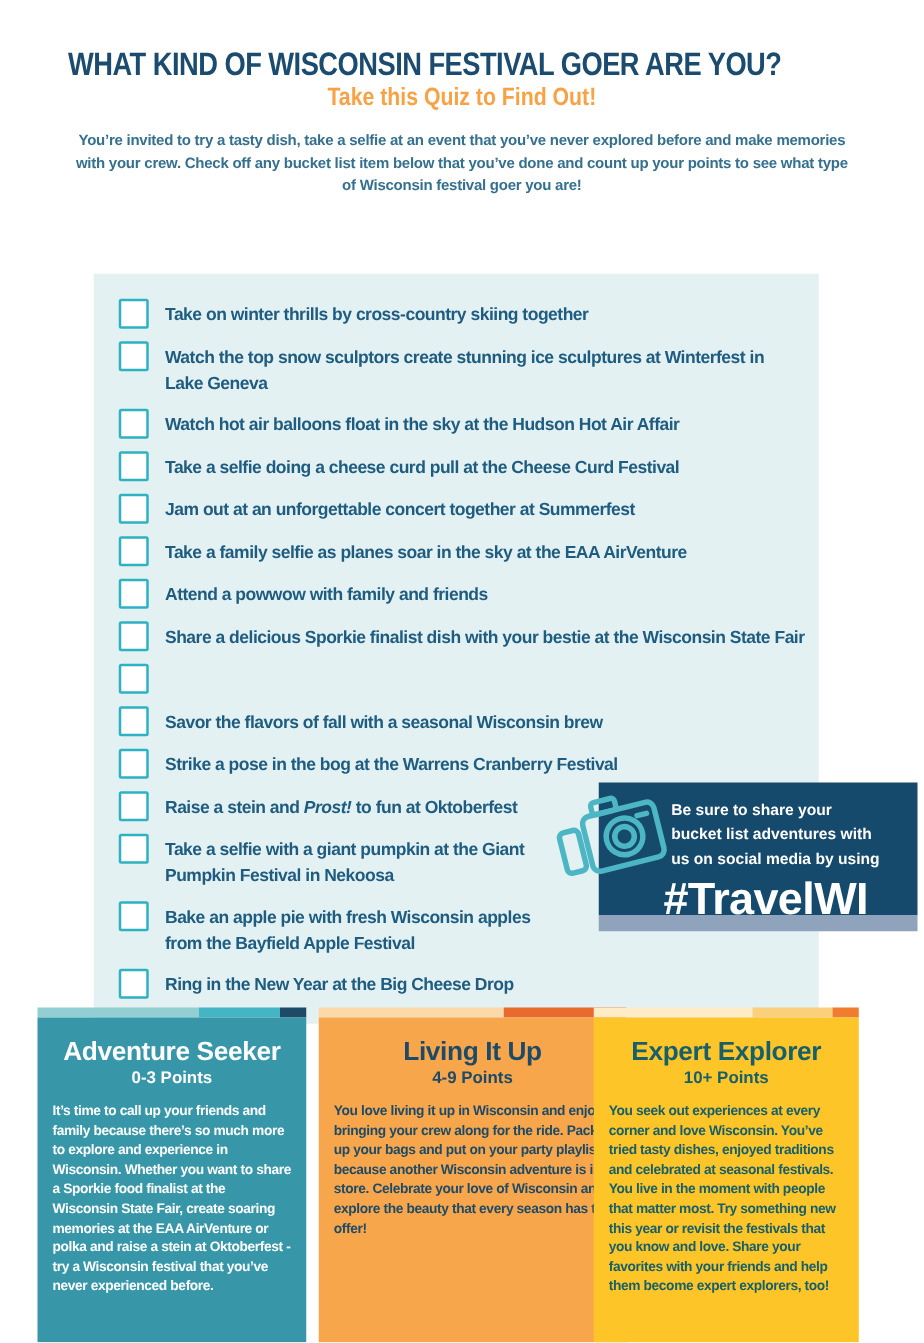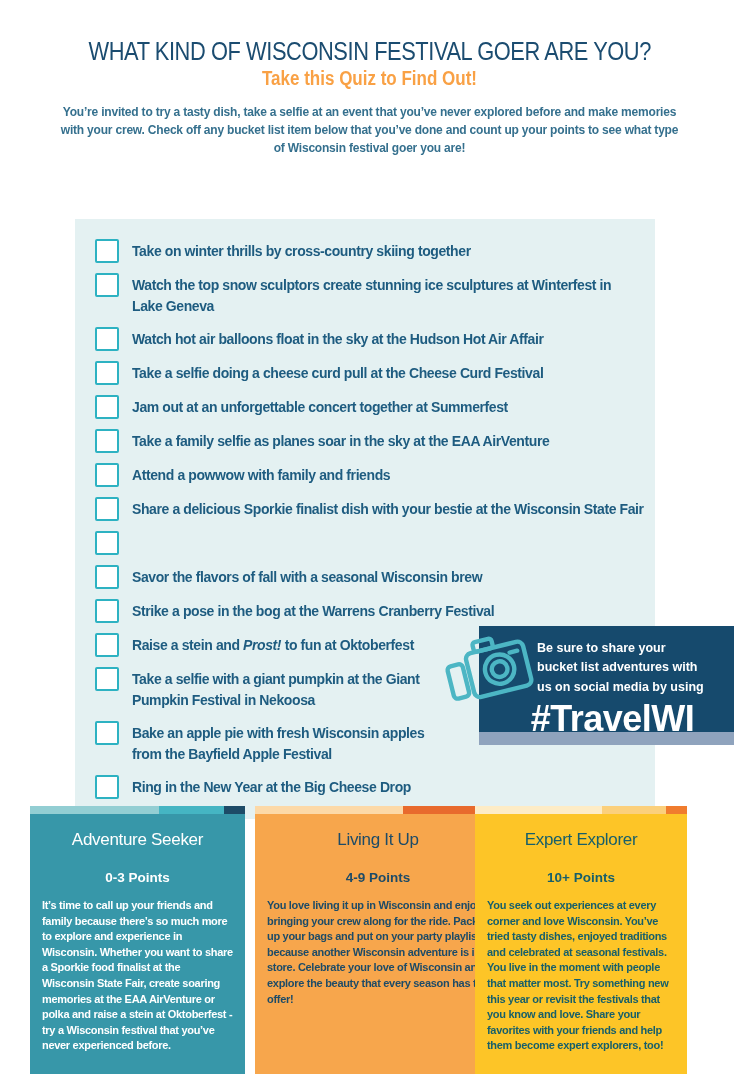--- a/index.html
+++ b/index.html
@@ -3,22 +3,22 @@
 <meta charset="utf-8">
 <style>
   * { margin:0; padding:0; box-sizing:border-box; }
   html,body { background:#ffffff; }
   .page {
     position:relative; width:739px; height:1074px; margin:0 auto;
     background:var(--page-bg,#fff); overflow:hidden;
     font-family:"Liberation Sans", sans-serif;
   }
   
-  .title { position:absolute; top:36px; left:0; width:739px; text-align:center; white-space:nowrap;
-           color:var(--title-navy); font-size:26px; font-weight:normal; letter-spacing:-0.5px; }
+  .title { position:absolute; top:36px; left:0; width:593px; text-align:center; white-space:nowrap;
+           color:var(--title-navy); font-size:26px; font-weight:bold; letter-spacing:-0.5px; }
   .title > span { display:inline-block; transform:scaleX(0.84); }
   .subtitle { position:absolute; top:67px; left:0; width:739px; text-align:center; white-space:nowrap;
               color:var(--accent-orange); font-size:20px; font-weight:bold; }
   .subtitle > span { display:inline-block; transform:scaleX(0.85); }
   .intro { position:absolute; top:103px; left:50%; transform:translateX(-50%); width:628px;
            text-align:center; color:var(--intro-blue); font-size:12px; font-weight:bold;
            letter-spacing:-0.2px; line-height:1.5; }
   
   .panel { position:absolute; left:75px; top:175px; width:580px; height:600px;
            background:var(--panel-bg); padding:20px 0 0 20px;margin-top:44px; }
@@ -49,22 +49,22 @@
   .card-3 { left:475px; width:212px; }
   .card-strip { height:8px; display:flex; }
   .seg-a { width:60%; } .seg-b { width:30%; } .seg-c { width:10%; }
   .card-1 .seg-a{background:var(--card1-strip-a);} .card-1 .seg-b{background:var(--card1-strip-b);} .card-1 .seg-c{background:var(--card1-strip-c);}
   .card-2 .seg-a{background:var(--card2-strip-a);} .card-2 .seg-b{background:var(--card2-strip-b);} .card-2 .seg-c{background:var(--card2-strip-c);}
   .card-3 .seg-a{background:var(--card3-strip-a);} .card-3 .seg-b{background:var(--card3-strip-b);} .card-3 .seg-c{background:var(--card3-strip-c);}
   .card-body { flex:1; }
   .card-1 .card-body { background:var(--card1-bg); color:var(--card1-text); }
   .card-2 .card-body { background:var(--card2-bg); color:var(--card2-text); }
   .card-3 .card-body { background:var(--card3-bg); color:var(--card3-text); }
-  .card-title  { text-align:center; font-size:17px; font-weight:normal; letter-spacing:-0.3px; margin-top:16px; }
-  .card-points { text-align:center; font-size:13.5px; font-weight:bold; margin-top:20px; }
+  .card-title  { text-align:center; font-size:21px; font-weight:bold; letter-spacing:-0.3px; margin-top:16px; }
+  .card-points { text-align:center; font-size:13.5px; font-weight:bold; margin-top:0; }
   .card-text   { font-size:11px; font-weight:bold; line-height:1.42; letter-spacing:-0.3px; margin:13px 12px 0 12px; }
 </style>
 </head>
 <body>
 
 <div class="page">
 
   <div class="title"><span>WHAT KIND OF WISCONSIN FESTIVAL GOER ARE YOU?</span></div>
   <div class="subtitle"><span>Take this Quiz to Find Out!</span></div>
   <div class="intro">You’re invited to try a tasty dish, take a selfie at an event that you’ve never explored before and make memories with your crew. Check off any bucket list item below that you’ve done and count up your points to see what type of Wisconsin festival goer you are!</div>

